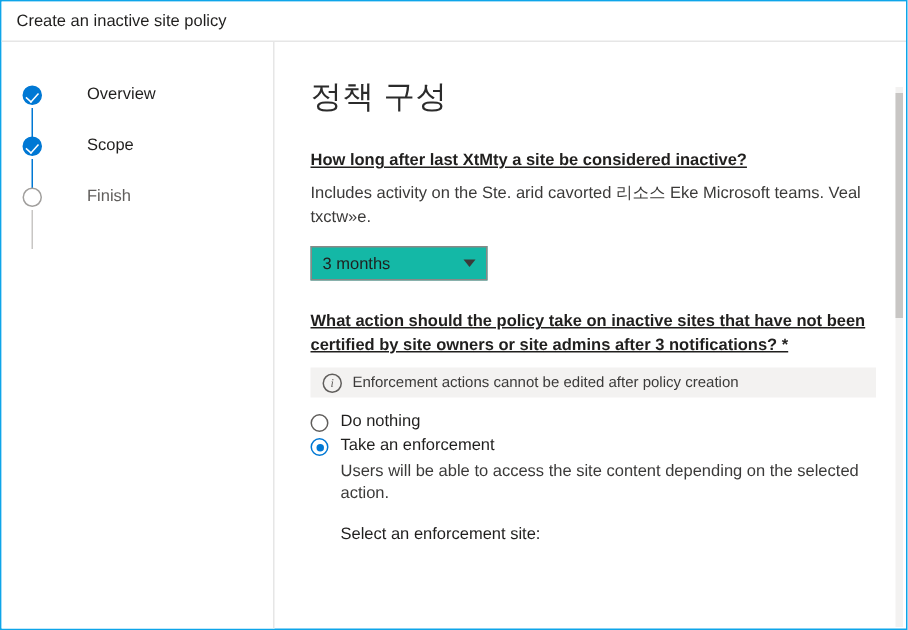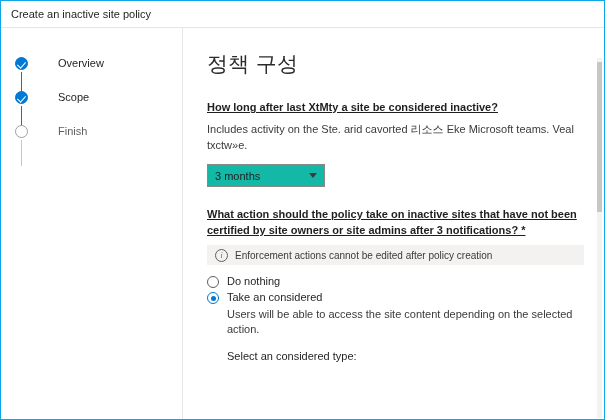--- a/index.html
+++ b/index.html
@@ -302,26 +302,26 @@
           <span>Enforcement actions cannot be edited after policy creation</span>
         </div>
 
         <div class="radio-row">
           <span class="radio"></span>
           <span class="radio-label">Do nothing</span>
         </div>
 
         <div class="radio-row">
           <span class="radio sel"></span>
-          <span class="radio-label">Take an considered</span>
+          <span class="radio-label">Take an enforcement</span>
         </div>
         <p class="radio-help">Users will be able to access the site content depending on the selected action.</p>
 
         <div class="indent">
-          <p class="section-label">Select an considered type:</p>
+          <p class="section-label">Select an enforcement site:</p>
 
         </div>
 
       </div>
 
       <div class="scrollbar"></div>
       <div class="scrollthumb"></div>
     </div>
   </div>
 </div>

